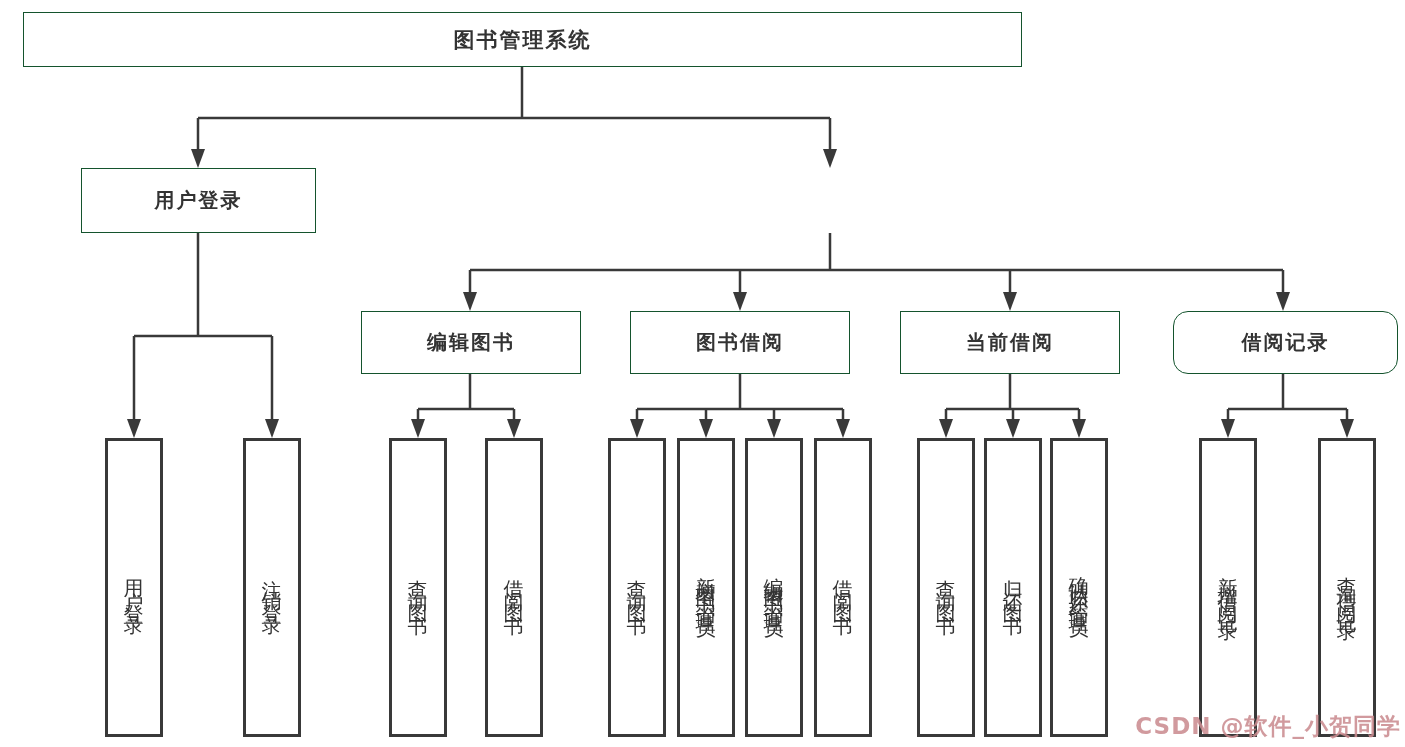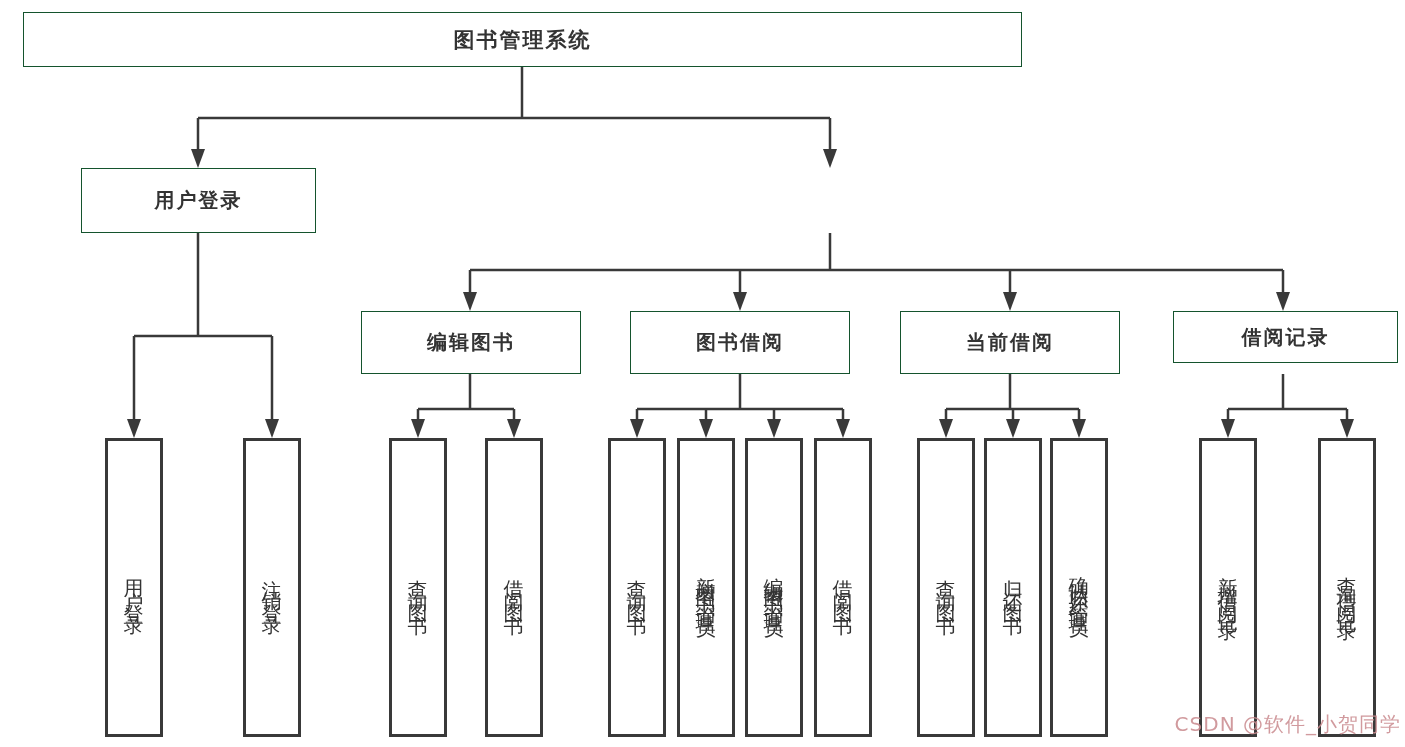--- a/index.html
+++ b/index.html
@@ -40,26 +40,27 @@
     line-height:1;
     white-space:nowrap;
   }
   .vtext.tight{letter-spacing:6px;}
   .vtext.mid{letter-spacing:9px;}
   .root-label{font-size:21px;}
   #watermark{
     position:absolute;
     right:4px;top:711px;
     font-family:"DejaVu Sans","Liberation Sans",sans-serif;
-    font-size:20px;
+    font-size:23px;
     color:#cb8d91;
     opacity:0.88;
     letter-spacing:1px;
     z-index:3;
     white-space:nowrap;
+    font-weight:bold;
   }
 </style>
 </head>
 <body>
 
 <div id="stage">
 
   <svg id="wires" viewBox="0 0 1405 747" xmlns="http://www.w3.org/2000/svg">
     <g stroke="#393939" stroke-width="2.5" fill="none">
 
@@ -110,21 +111,21 @@
 
   <div class="hbox" style="left:361px;top:311px;width:220px;height:63px;">
     <span>编辑图书</span>
   </div>
   <div class="hbox" style="left:900px;top:311px;width:220px;height:63px;">
     <span>当前借阅</span>
   </div>
   <div class="hbox" style="left:630px;top:311px;width:220px;height:63px;">
     <span>图书借阅</span>
   </div>
-  <div class="hbox" style="left:1173px;top:311px;width:225px;height:52px;">
+  <div class="hbox" style="left:1173px;top:311px;width:225px;height:63px;border-radius:15px;">
     <span>借阅记录</span>
   </div>
 
   <div class="vbox" style="left:105px;top:438px;width:58px;height:299px;">
     <span class="vtext">用户登录</span>
   </div>
   <div class="vbox" style="left:243px;top:438px;width:58px;height:299px;">
     <span class="vtext">注销登录</span>
   </div>
 

